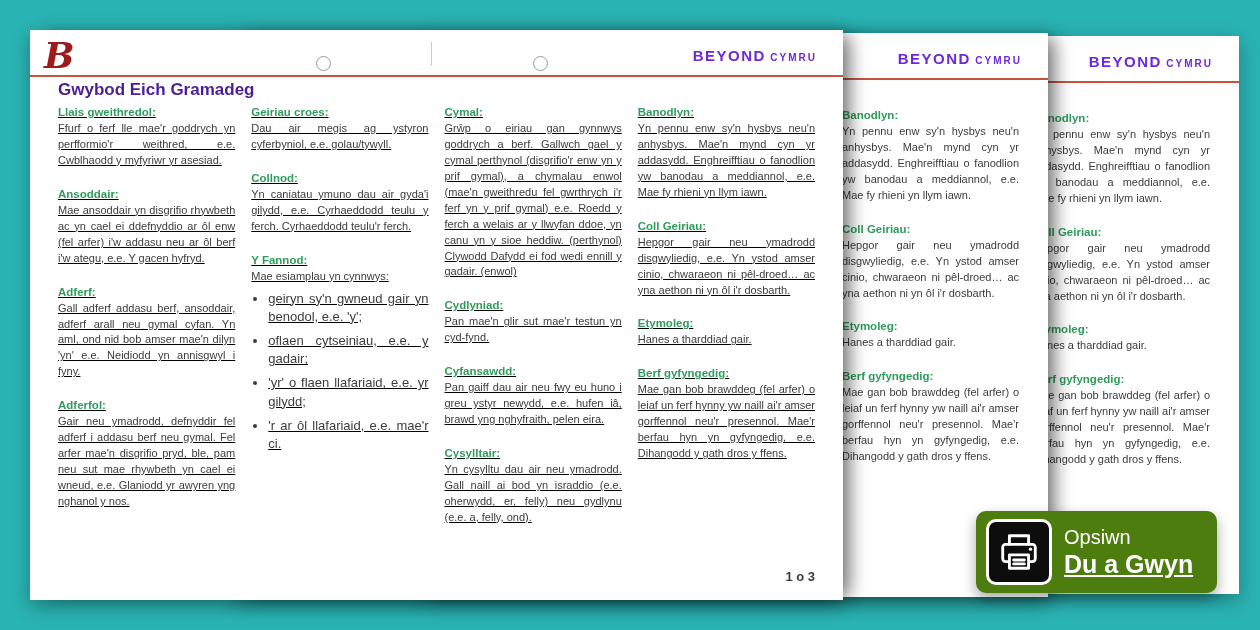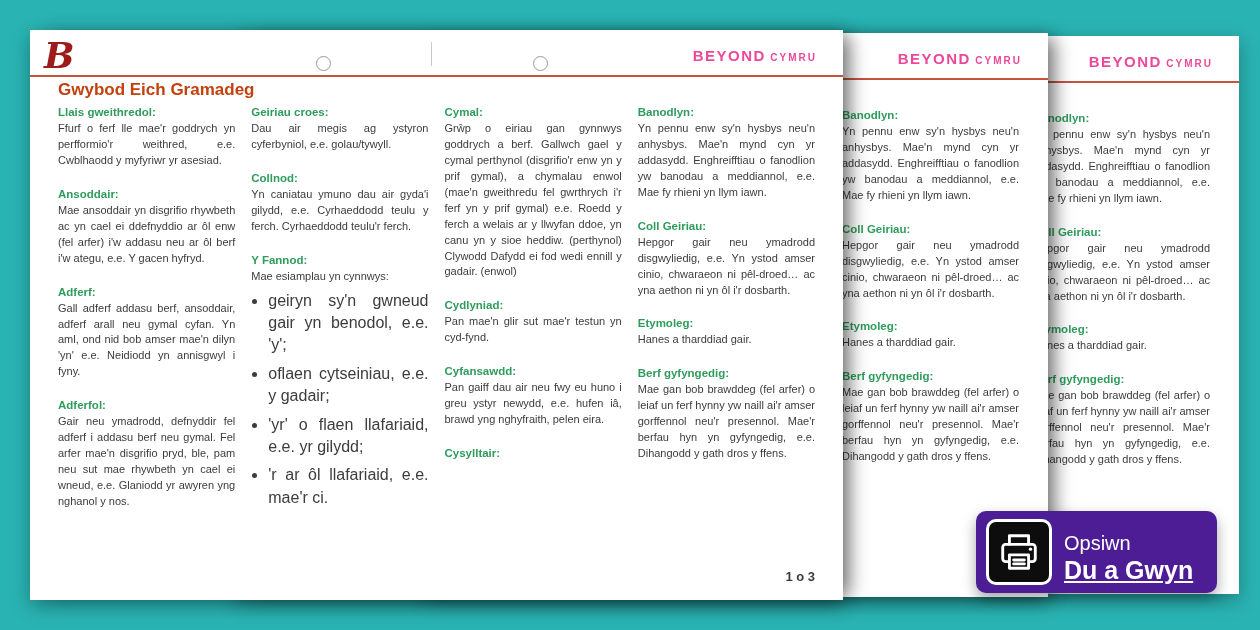--- a/index.html
+++ b/index.html
@@ -11,49 +11,49 @@
   .page { position:absolute; background:#ffffff; }
   .page-main  { left:30px;  top:30px; width:813px; height:570px; z-index:30;
                 box-shadow: 12px 0 18px -6px rgba(0,0,0,0.45), 0 6px 18px rgba(0,0,0,0.30); }
   .page-two   { left:235px; top:33px; width:813px; height:564px; z-index:20;
                 box-shadow: 12px 0 18px -6px rgba(0,0,0,0.45), 0 6px 18px rgba(0,0,0,0.30); }
   .page-three { left:426px; top:36px; width:813px; height:558px; z-index:10;
                 box-shadow: 0 6px 18px rgba(0,0,0,0.30); }
 
   .logo { position:absolute; top:4px; left:14px; font-family:"DejaVu Serif", serif;
           font-weight:bold; font-style:italic; font-size:36px; color:#9e1b1b; }
-  .brand { position:absolute; top:17px; right:26px; color:#ec4899; white-space:nowrap; }
+  .brand { position:absolute; top:17px; right:26px; color:#6d28d9; white-space:nowrap; }
   .brand .bname { font-size:15px; font-weight:bold; letter-spacing:1.5px; }
   .brand .bregion { font-size:10px; font-weight:bold; letter-spacing:2px; }
   .rule { position:absolute; top:45px; left:0; right:0; height:2px; background:#c4543d; }
 
   .hole { position:absolute; top:26px; width:15px; height:15px; border-radius:50%;
           background:#fff; border:1.5px solid #9a9a9a; }
   .hole-left  { left:286px; }
   .hole-right { left:503px; }
   .fold-mark { position:absolute; top:12px; left:401px; width:1px; height:24px; background:#c9c9c9; }
 
-  .title { position:absolute; top:50px; left:28px; font-size:17px; font-weight:bold; color:#c2410c; }
+  .title { position:absolute; top:50px; left:28px; font-size:17px; font-weight:bold; color:#4c1d95; }
 
   .columns { position:absolute; top:76px; left:28px; right:28px; bottom:34px;
-             display:flex; gap:16px; }
+             display:flex; gap:16px;text-decoration:underline; }
   .col { flex:1 1 0; min-width:0; }
 
   .entry { margin-bottom:19px; }
   .h { font-size:11.5px; font-weight:bold; color:#2f9c5c; margin-bottom:3px; }
   .b { font-size:11px; line-height:1.45; color:#3c3c3c; text-align:justify; }
   .bullets { margin:5px 0 0 0; padding-left:17px; }
-  .bullets li { font-size:16px; line-height:1.4; color:#3c3c3c; text-align:justify; margin-bottom:6px; }
+  .bullets li { font-size:13px; line-height:1.4; color:#3c3c3c; text-align:justify; margin-bottom:6px; }
 
   .page-number { position:absolute; right:28px; bottom:16px; font-size:13px; font-weight:bold; color:#3c3c3c; }
 
   .stacked-col { position:absolute; top:76px; left:607px; width:177px; }
 
-  .badge { position:absolute; left:976px; top:511px; z-index:40; display:flex; align-items:flex-end;
-           gap:12px; background:#4c1d95; border-radius:10px; padding:8px 24px 8px 10px;
+  .badge { position:absolute; left:976px; top:511px; z-index:40; display:flex; align-items:center;
+           gap:12px; background:#4d7c0f; border-radius:10px; padding:8px 24px 8px 10px;
            box-shadow:0 6px 14px rgba(0,0,0,0.35); }
   .badge-icon { width:66px; height:66px; display:flex; align-items:center; justify-content:center;
                 border:3px solid #ffffff; border-radius:10px; background:#0d0d0d; }
   .badge-text { color:#ffffff; }
   .badge-line1 { font-size:20px; line-height:1.2; }
   .badge-line2 { font-size:25px; font-weight:bold; line-height:1.2;text-decoration:underline; }
 </style>
 </head>
 <body>
 
@@ -173,20 +173,21 @@
         <div class="entry">
           <div class="h">Cydlyniad:</div>
           <p class="b">Pan mae'n glir sut mae'r testun yn cyd-fynd.</p>
         </div>
         <div class="entry">
           <div class="h">Cyfansawdd:</div>
           <p class="b">Pan gaiff dau air neu fwy eu huno i greu ystyr newydd, e.e. hufen iâ, brawd yng nghyfraith, pelen eira.</p>
         </div>
         <div class="entry">
           <div class="h">Cysylltair:</div>
+          <p class="b">Yn cysylltu dau air neu ymadrodd. Gall naill ai bod yn israddio (e.e. oherwydd, er, felly) neu gydlynu (e.e. a, felly, ond).</p>
         </div>
       </div>
 
       <div class="col">
         <div class="entry">
           <div class="h">Banodlyn:</div>
           <p class="b">Yn pennu enw sy'n hysbys neu'n anhysbys. Mae'n mynd cyn yr addasydd. Enghreifftiau o fanodlion yw banodau a meddiannol, e.e. Mae fy rhieni yn llym iawn.</p>
         </div>
         <div class="entry">
           <div class="h">Coll Geiriau:</div>

